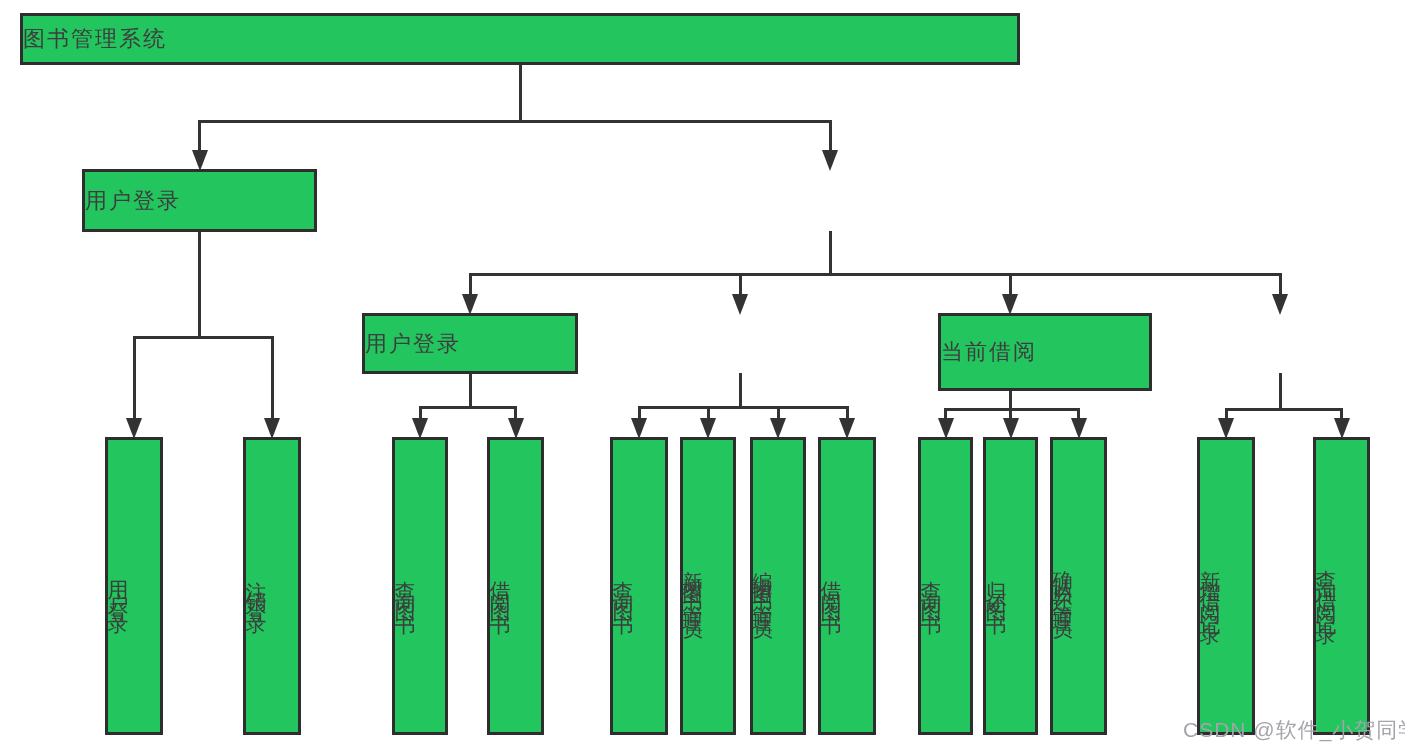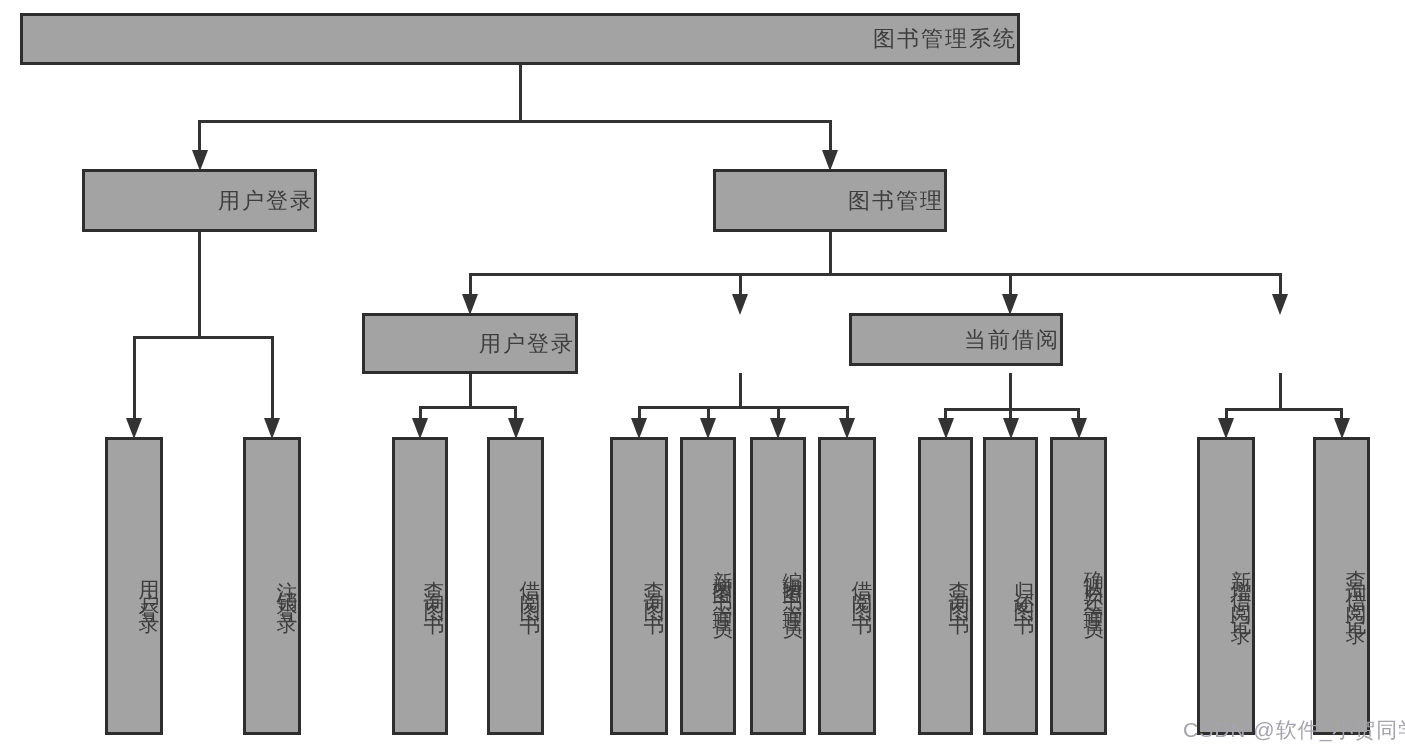--- a/index.html
+++ b/index.html
@@ -12,26 +12,25 @@
     width: 1405px;
     height: 747px;
     background: #ffffff;
     overflow: hidden;
     font-family: "Liberation Sans", "DejaVu Sans", sans-serif;
   }
   .node {
     position: absolute;
     box-sizing: border-box;
     border: 3px solid #2e2e2e;
-    background: #a3a3a3;
+    background: #22c55e;
     display: flex;
     align-items: center;
-    justify-content: flex-end;
+    justify-content: flex-start;
     z-index: 2;
-    padding-left: 36px;
   }
   .label-h {
     font-size: 22px;
     color: #3d3d3d;
     letter-spacing: 2px;
     white-space: nowrap;
   }
   .label-v {
     writing-mode: vertical-rl;
     text-orientation: mixed;
@@ -125,33 +124,30 @@
     <div class="seg" style="left: 1224.5px; top: 408px; width: 3px; height: 12px;"></div>
     <div class="arrowhead" style="left: 1218px; top: 418px;"></div>
     <div class="seg" style="left: 1340px; top: 408px; width: 3px; height: 12px;"></div>
     <div class="arrowhead" style="left: 1333.5px; top: 418px;"></div>
     <div class="node" style="left: 20px; top: 13px; width: 1000px; height: 52px;">
       <span class="label-h">图书管理系统</span>
     </div>
     <div class="node" style="left: 82px; top: 169px; width: 235px; height: 63px;">
       <span class="label-h">用户登录</span>
     </div>
-    <div class="node" style="left: 713px; top: 169px; width: 234px; height: 63px;">
-      <span class="label-h">图书管理</span>
-    </div>
     <div class="node" style="left: 105px; top: 437px; width: 58px; height: 298px;">
       <span class="label-v">用户登录</span>
     </div>
     <div class="node" style="left: 243px; top: 437px; width: 58px; height: 298px;">
       <span class="label-v">注销登录</span>
     </div>
     <div class="node" style="left: 362px; top: 313px; width: 216px; height: 61px;">
       <span class="label-h">用户登录</span>
     </div>
-    <div class="node" style="left: 849px; top: 313px; width: 214px; height: 53px;">
+    <div class="node" style="left: 938px; top: 313px; width: 214px; height: 78px;">
       <span class="label-h">当前借阅</span>
     </div>
     <div class="node" style="left: 392px; top: 437px; width: 56px; height: 298px;">
       <span class="label-v">查询图书</span>
     </div>
     <div class="node" style="left: 487px; top: 437px; width: 57px; height: 298px;">
       <span class="label-v">借阅图书</span>
     </div>
     <div class="node" style="left: 610px; top: 437px; width: 58px; height: 298px;">
       <span class="label-v">查询图书</span>

